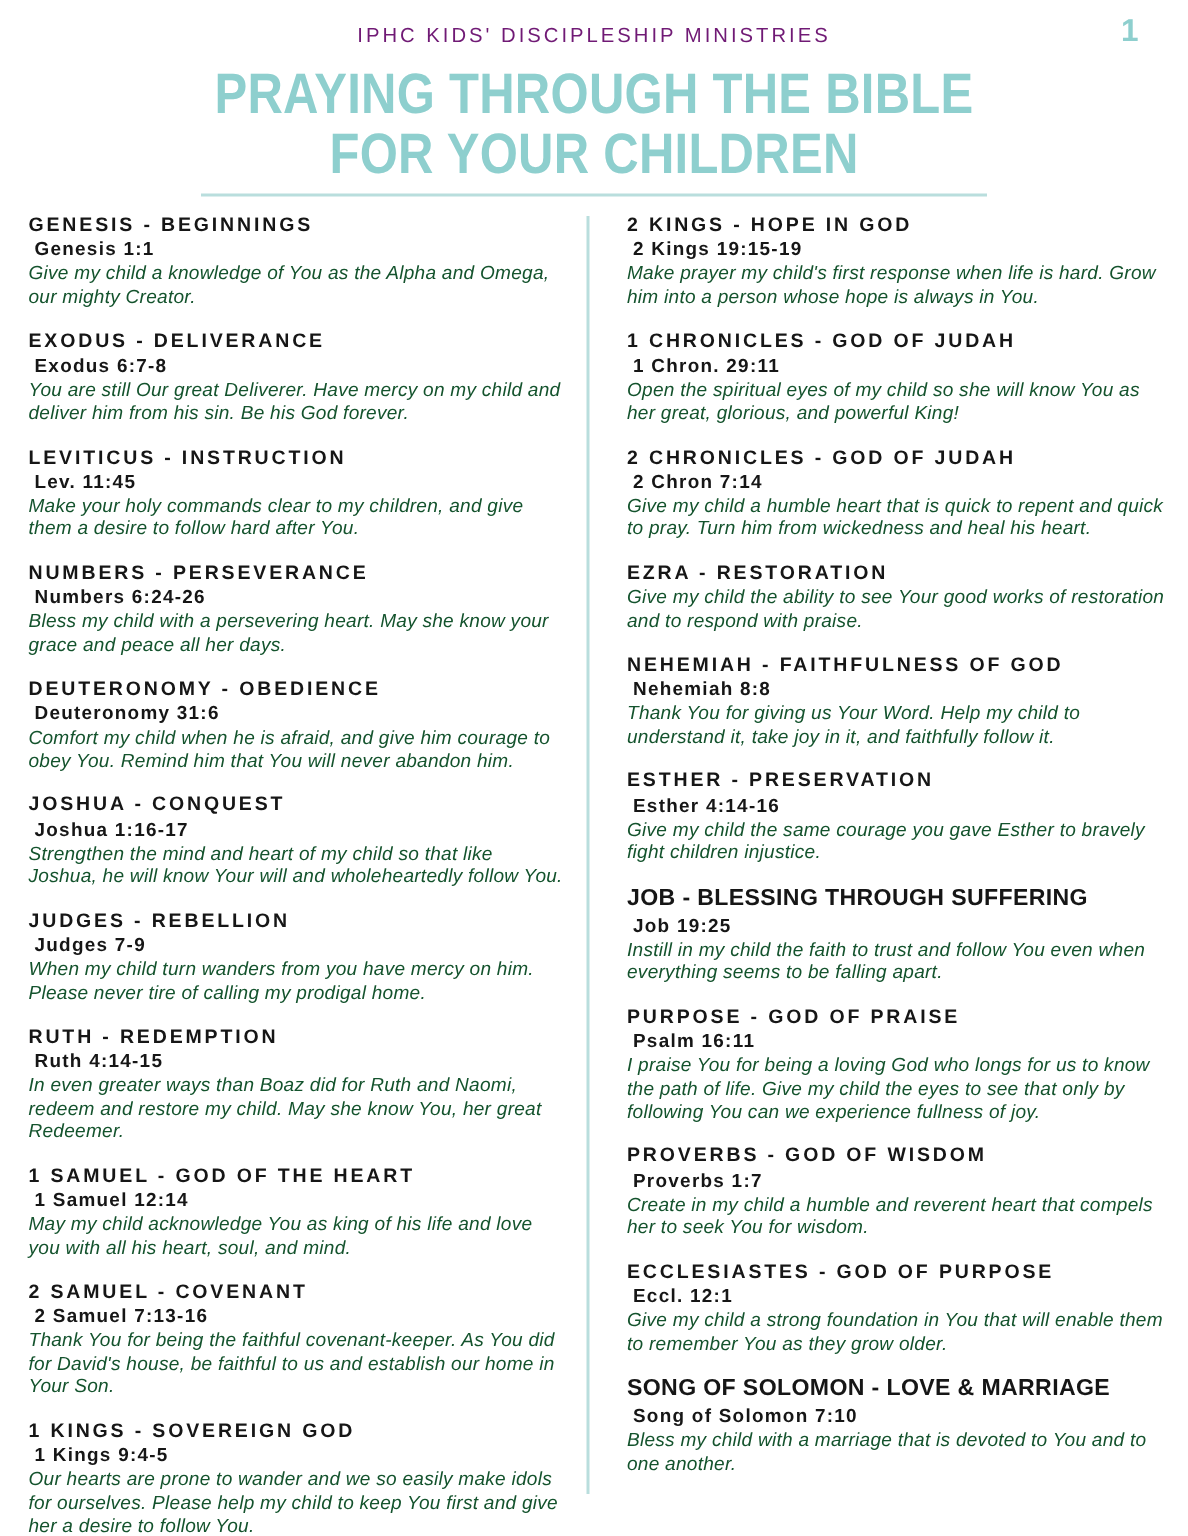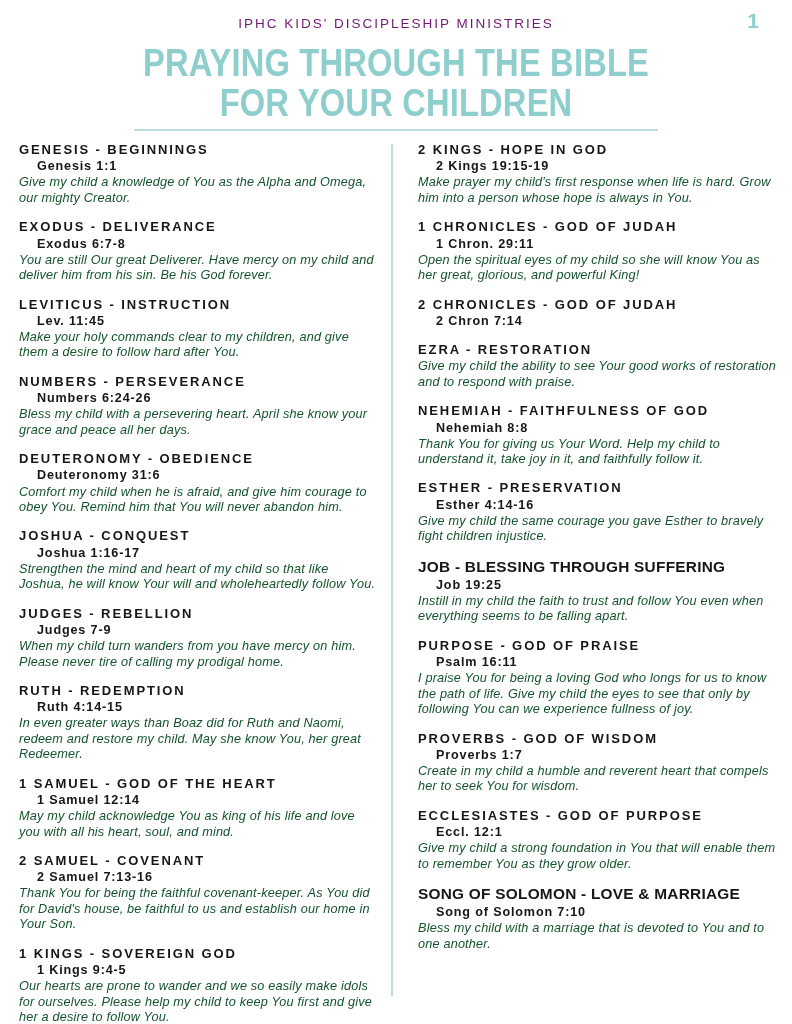--- a/index.html
+++ b/index.html
@@ -121,21 +121,21 @@
     letter-spacing: 0.25px;
     font-size: 15.4px;
   }
   .entry-ref {
     font-family: "Liberation Sans", sans-serif;
     font-weight: 700;
     font-size: 12.6px;
     letter-spacing: 0.85px;
     color: #161616;
     line-height: 1.2;
-    margin: 0 0 1px 18px;
+    margin: 0 0 1px 4px;
   }
   .entry-prayer {
     font-family: "Liberation Sans", sans-serif;
     font-style: italic;
     font-weight: 500;
     font-size: 12.7px;
     line-height: 1.215;
     letter-spacing: 0.18px;
     color: #14532d;
     margin: 0;
@@ -171,21 +171,21 @@
           <div class="entry-prayer">You are still Our great Deliverer. Have mercy on my child and deliver him from his sin. Be his God forever.</div>
         </div>
         <div class="entry">
           <div class="entry-heading">LEVITICUS - INSTRUCTION</div>
           <div class="entry-ref">Lev. 11:45</div>
           <div class="entry-prayer">Make your holy commands clear to my children, and give them a desire to follow hard after You.</div>
         </div>
         <div class="entry">
           <div class="entry-heading">NUMBERS - PERSEVERANCE</div>
           <div class="entry-ref">Numbers 6:24-26</div>
-          <div class="entry-prayer">Bless my child with a persevering heart. April she know your grace and peace all her days.</div>
+          <div class="entry-prayer">Bless my child with a persevering heart. May she know your grace and peace all her days.</div>
         </div>
         <div class="entry">
           <div class="entry-heading">DEUTERONOMY - OBEDIENCE</div>
           <div class="entry-ref">Deuteronomy 31:6</div>
           <div class="entry-prayer">Comfort my child when he is afraid, and give him courage to obey You. Remind him that You will never abandon him.</div>
         </div>
         <div class="entry">
           <div class="entry-heading">JOSHUA - CONQUEST</div>
           <div class="entry-ref">Joshua 1:16-17</div>
           <div class="entry-prayer">Strengthen the mind and heart of my child so that like Joshua, he will know Your will and wholeheartedly follow You.</div>
@@ -223,20 +223,21 @@
           <div class="entry-prayer">Make prayer my child's first response when life is hard. Grow him into a person whose hope is always in You.</div>
         </div>
         <div class="entry">
           <div class="entry-heading">1 CHRONICLES - GOD OF JUDAH</div>
           <div class="entry-ref">1 Chron. 29:11</div>
           <div class="entry-prayer">Open the spiritual eyes of my child so she will know You as her great, glorious, and powerful King!</div>
         </div>
         <div class="entry">
           <div class="entry-heading">2 CHRONICLES - GOD OF JUDAH</div>
           <div class="entry-ref">2 Chron 7:14</div>
+          <div class="entry-prayer">Give my child a humble heart that is quick to repent and quick to pray. Turn him from wickedness and heal his heart.</div>
         </div>
         <div class="entry">
           <div class="entry-heading">EZRA - RESTORATION</div>
           <div class="entry-prayer">Give my child the ability to see Your good works of restoration and to respond with praise.</div>
         </div>
         <div class="entry">
           <div class="entry-heading">NEHEMIAH - FAITHFULNESS OF GOD</div>
           <div class="entry-ref">Nehemiah 8:8</div>
           <div class="entry-prayer">Thank You for giving us Your Word. Help my child to understand it, take joy in it, and faithfully follow it.</div>
         </div>

